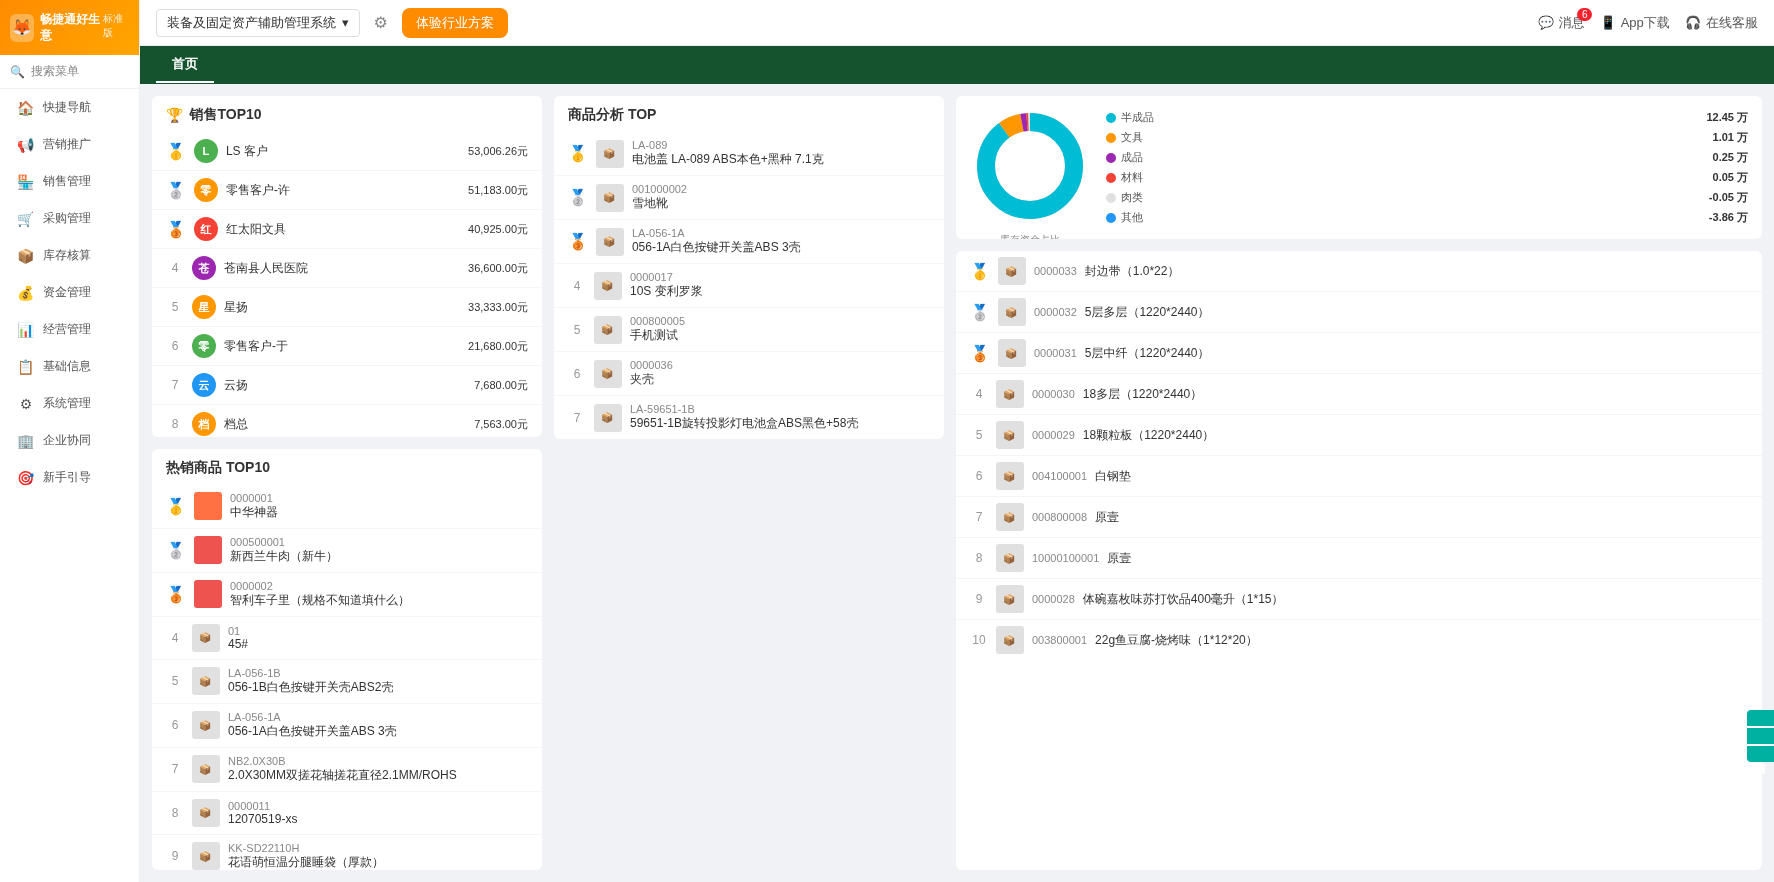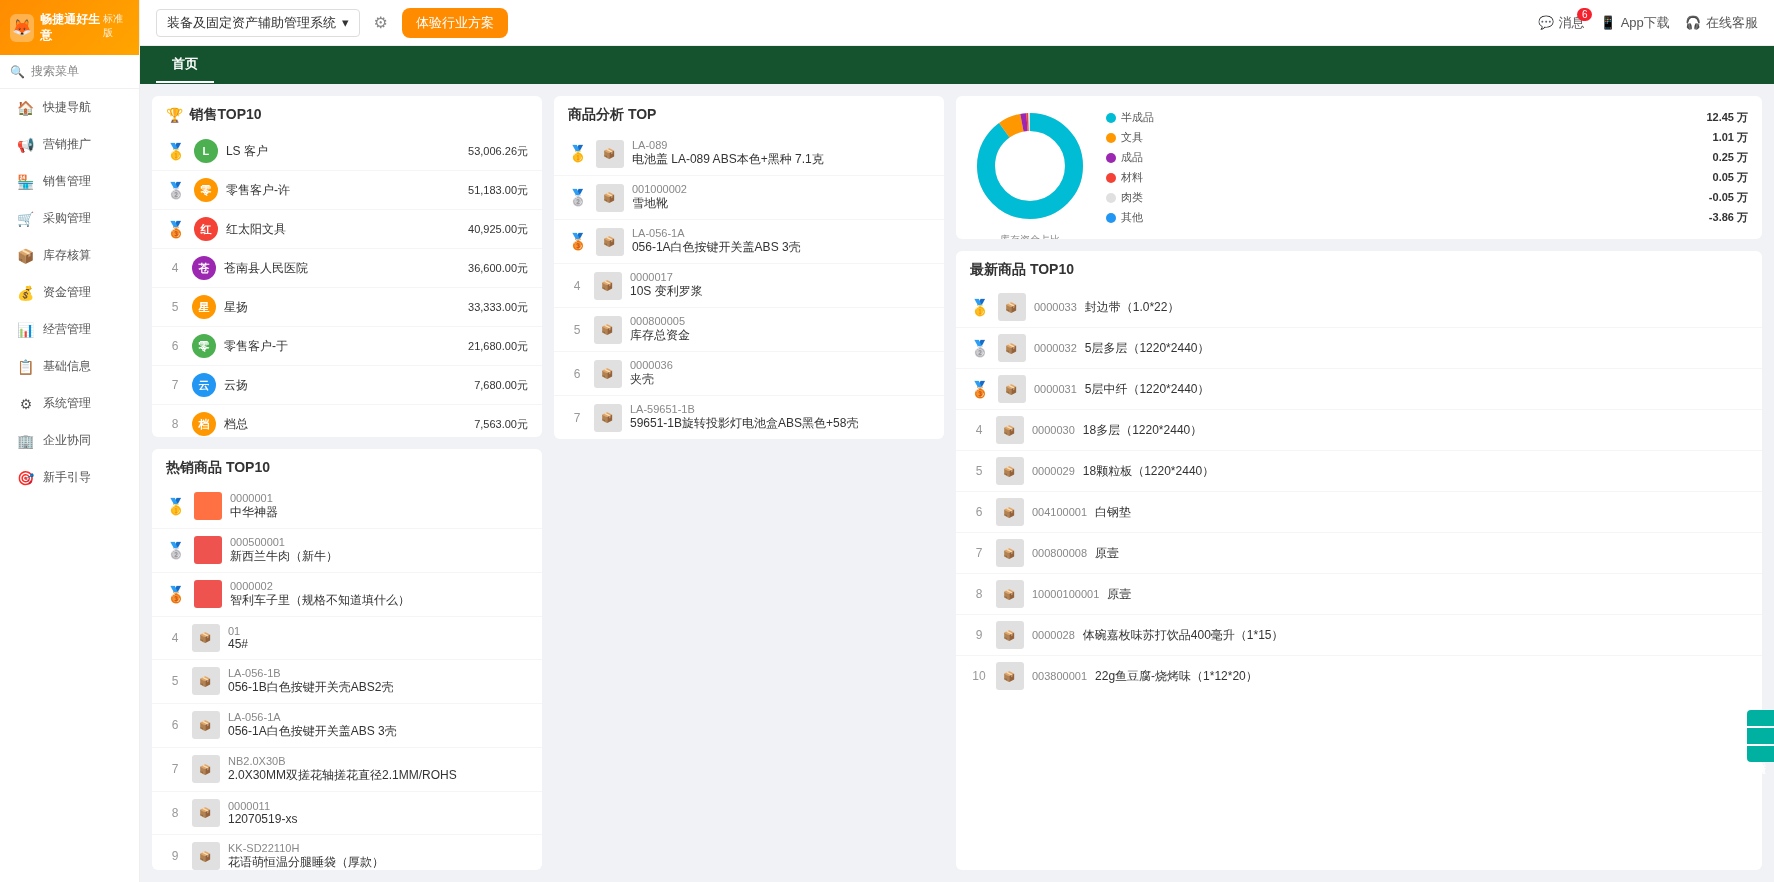--- a/index.html
+++ b/index.html
@@ -542,21 +542,21 @@
     <div style="display:flex;flex-direction:column;">
       <span class="product-code">0000017</span>
       <span class="product-name-text">10S 变利罗浆</span>
     </div>
             </div>
             <div class="list-item">
               <span class="rank-num">5</span>
     <div class="product-img-placeholder">📦</div>
     <div style="display:flex;flex-direction:column;">
       <span class="product-code">000800005</span>
-      <span class="product-name-text">库存总资金</span>
+      <span class="product-name-text">手机测试</span>
     </div>
             </div>
             <div class="list-item">
               <span class="rank-num">6</span>
     <div class="product-img-placeholder">📦</div>
     <div style="display:flex;flex-direction:column;">
       <span class="product-code">0000036</span>
       <span class="product-name-text">夹壳</span>
     </div>
             </div>
@@ -621,23 +621,20 @@
               <div class="legend-item">
                 <div class="legend-dot" style="background:#2196f3"></div>
     <span class="legend-name">其他</span>
     <span class="legend-val">-3.86 万</span>
               </div>
             </div>
         </div>
       </div>
 
       <div class="card" style="flex:1;overflow-y:auto;">
-        <div class="card-title">
-          <span>最新商品 TOP10</span>
-        </div>
         <div id="newest-products-list">
             <div class="newest-item">
               <span class="rank-medal">🥇</span>
     <div class="product-img-placeholder">📦</div>
     <span class="product-code">0000033</span>
     <span class="product-name-text">封边带（1.0*22）</span>
             </div>
             <div class="newest-item">
               <span class="rank-medal">🥈</span>
     <div class="product-img-placeholder">📦</div>

